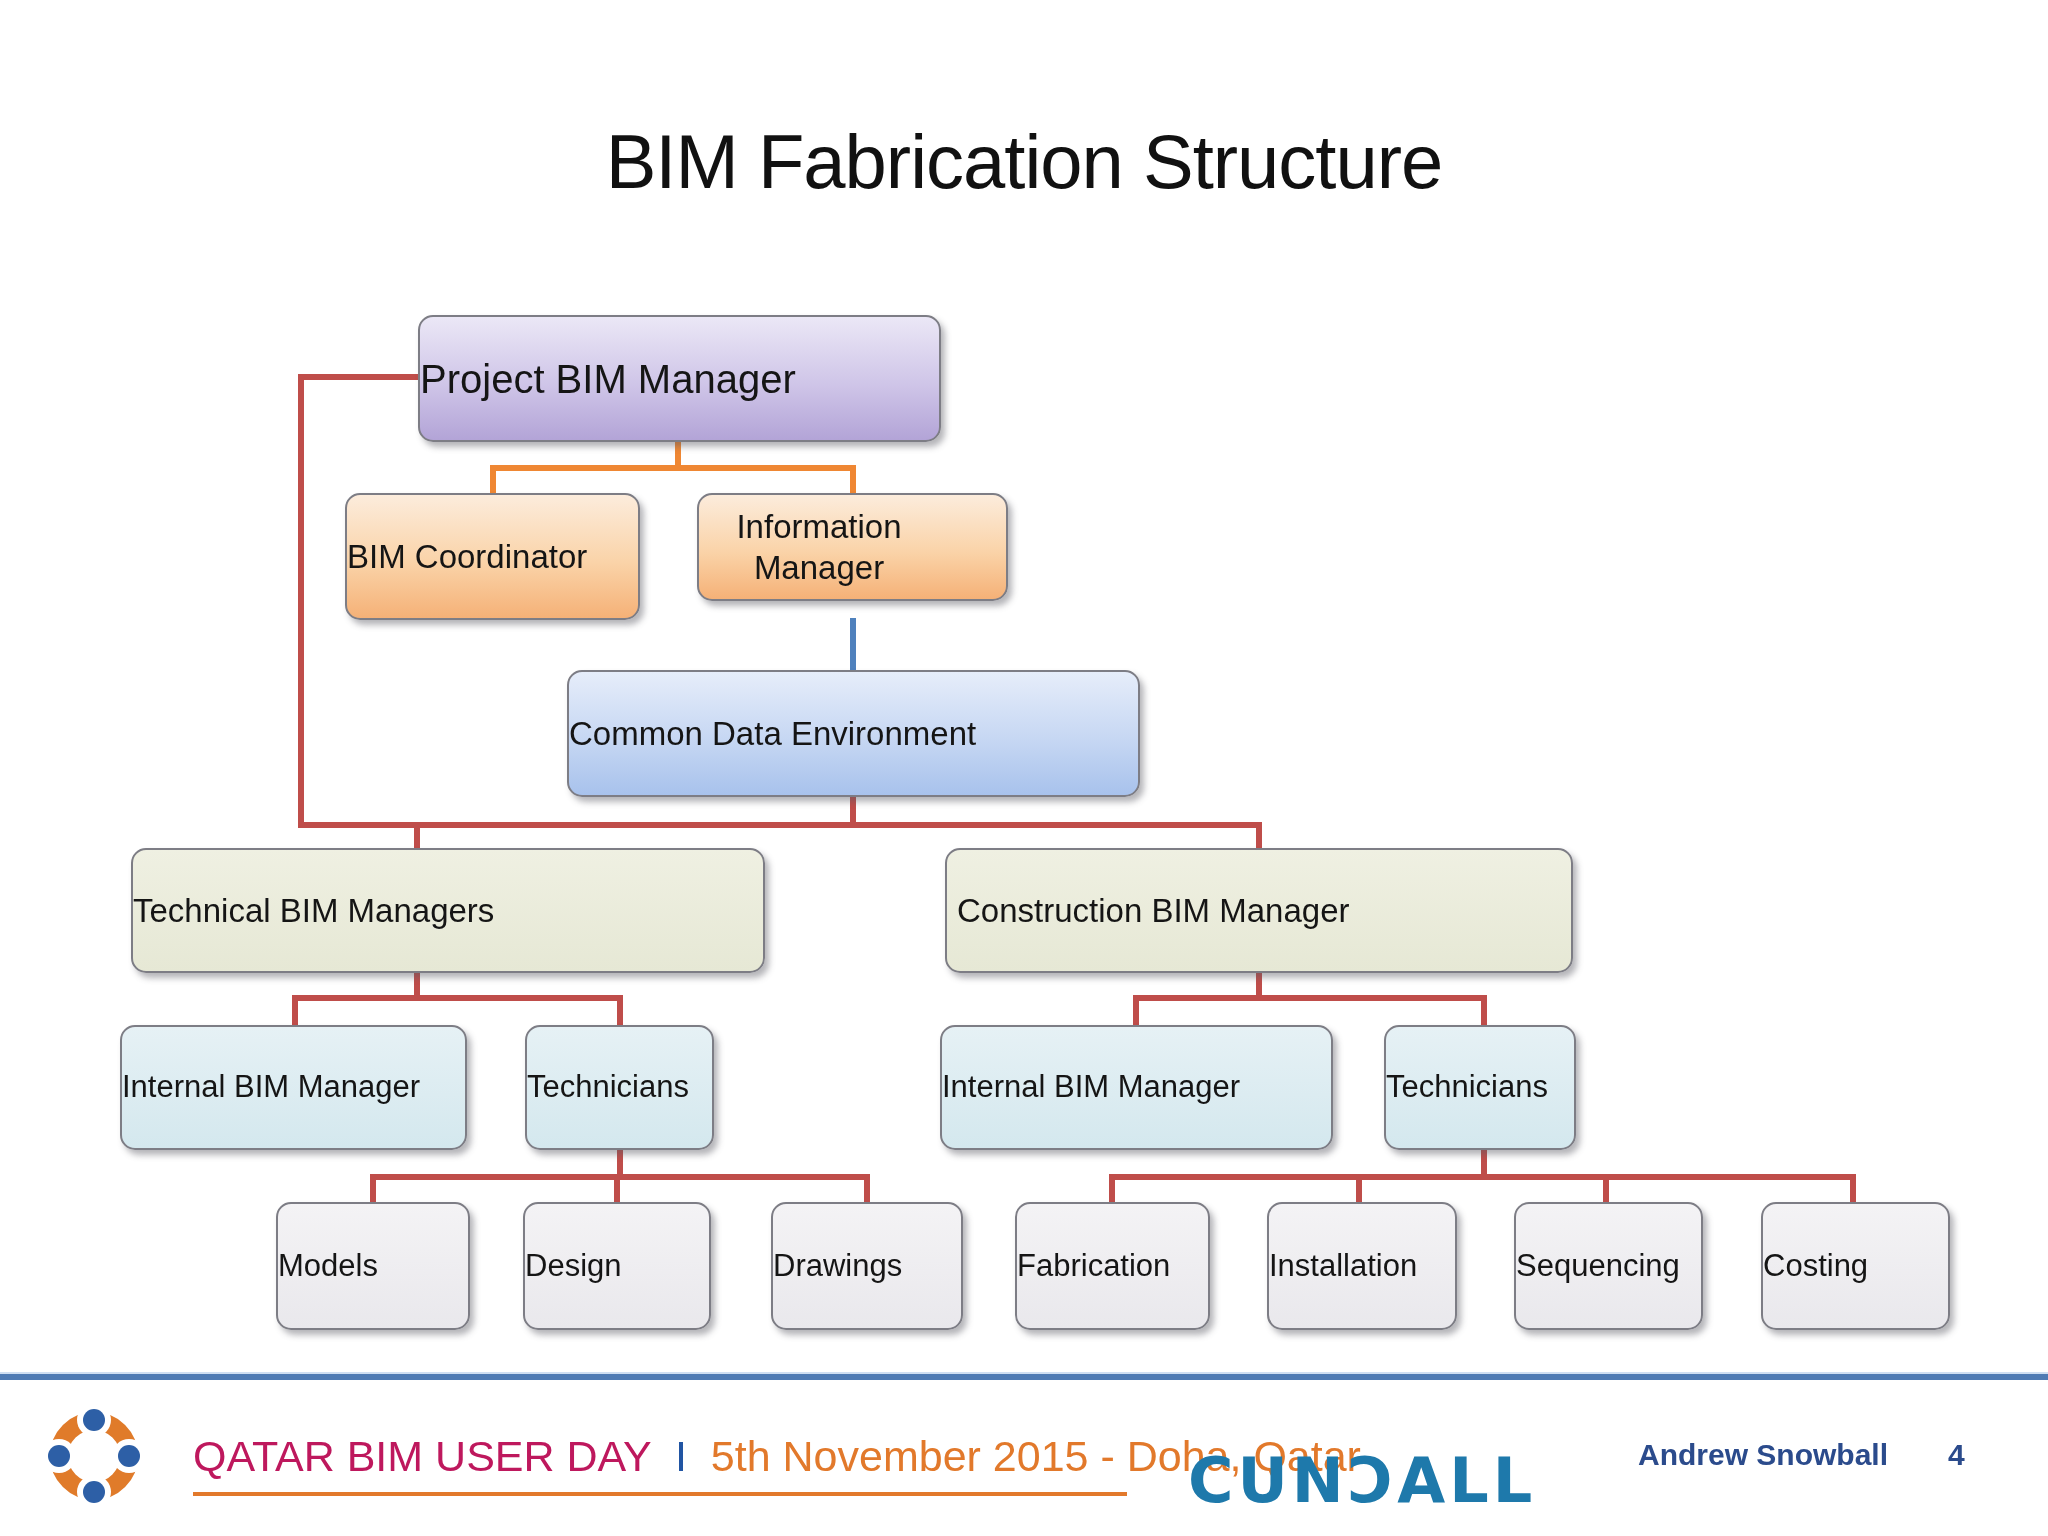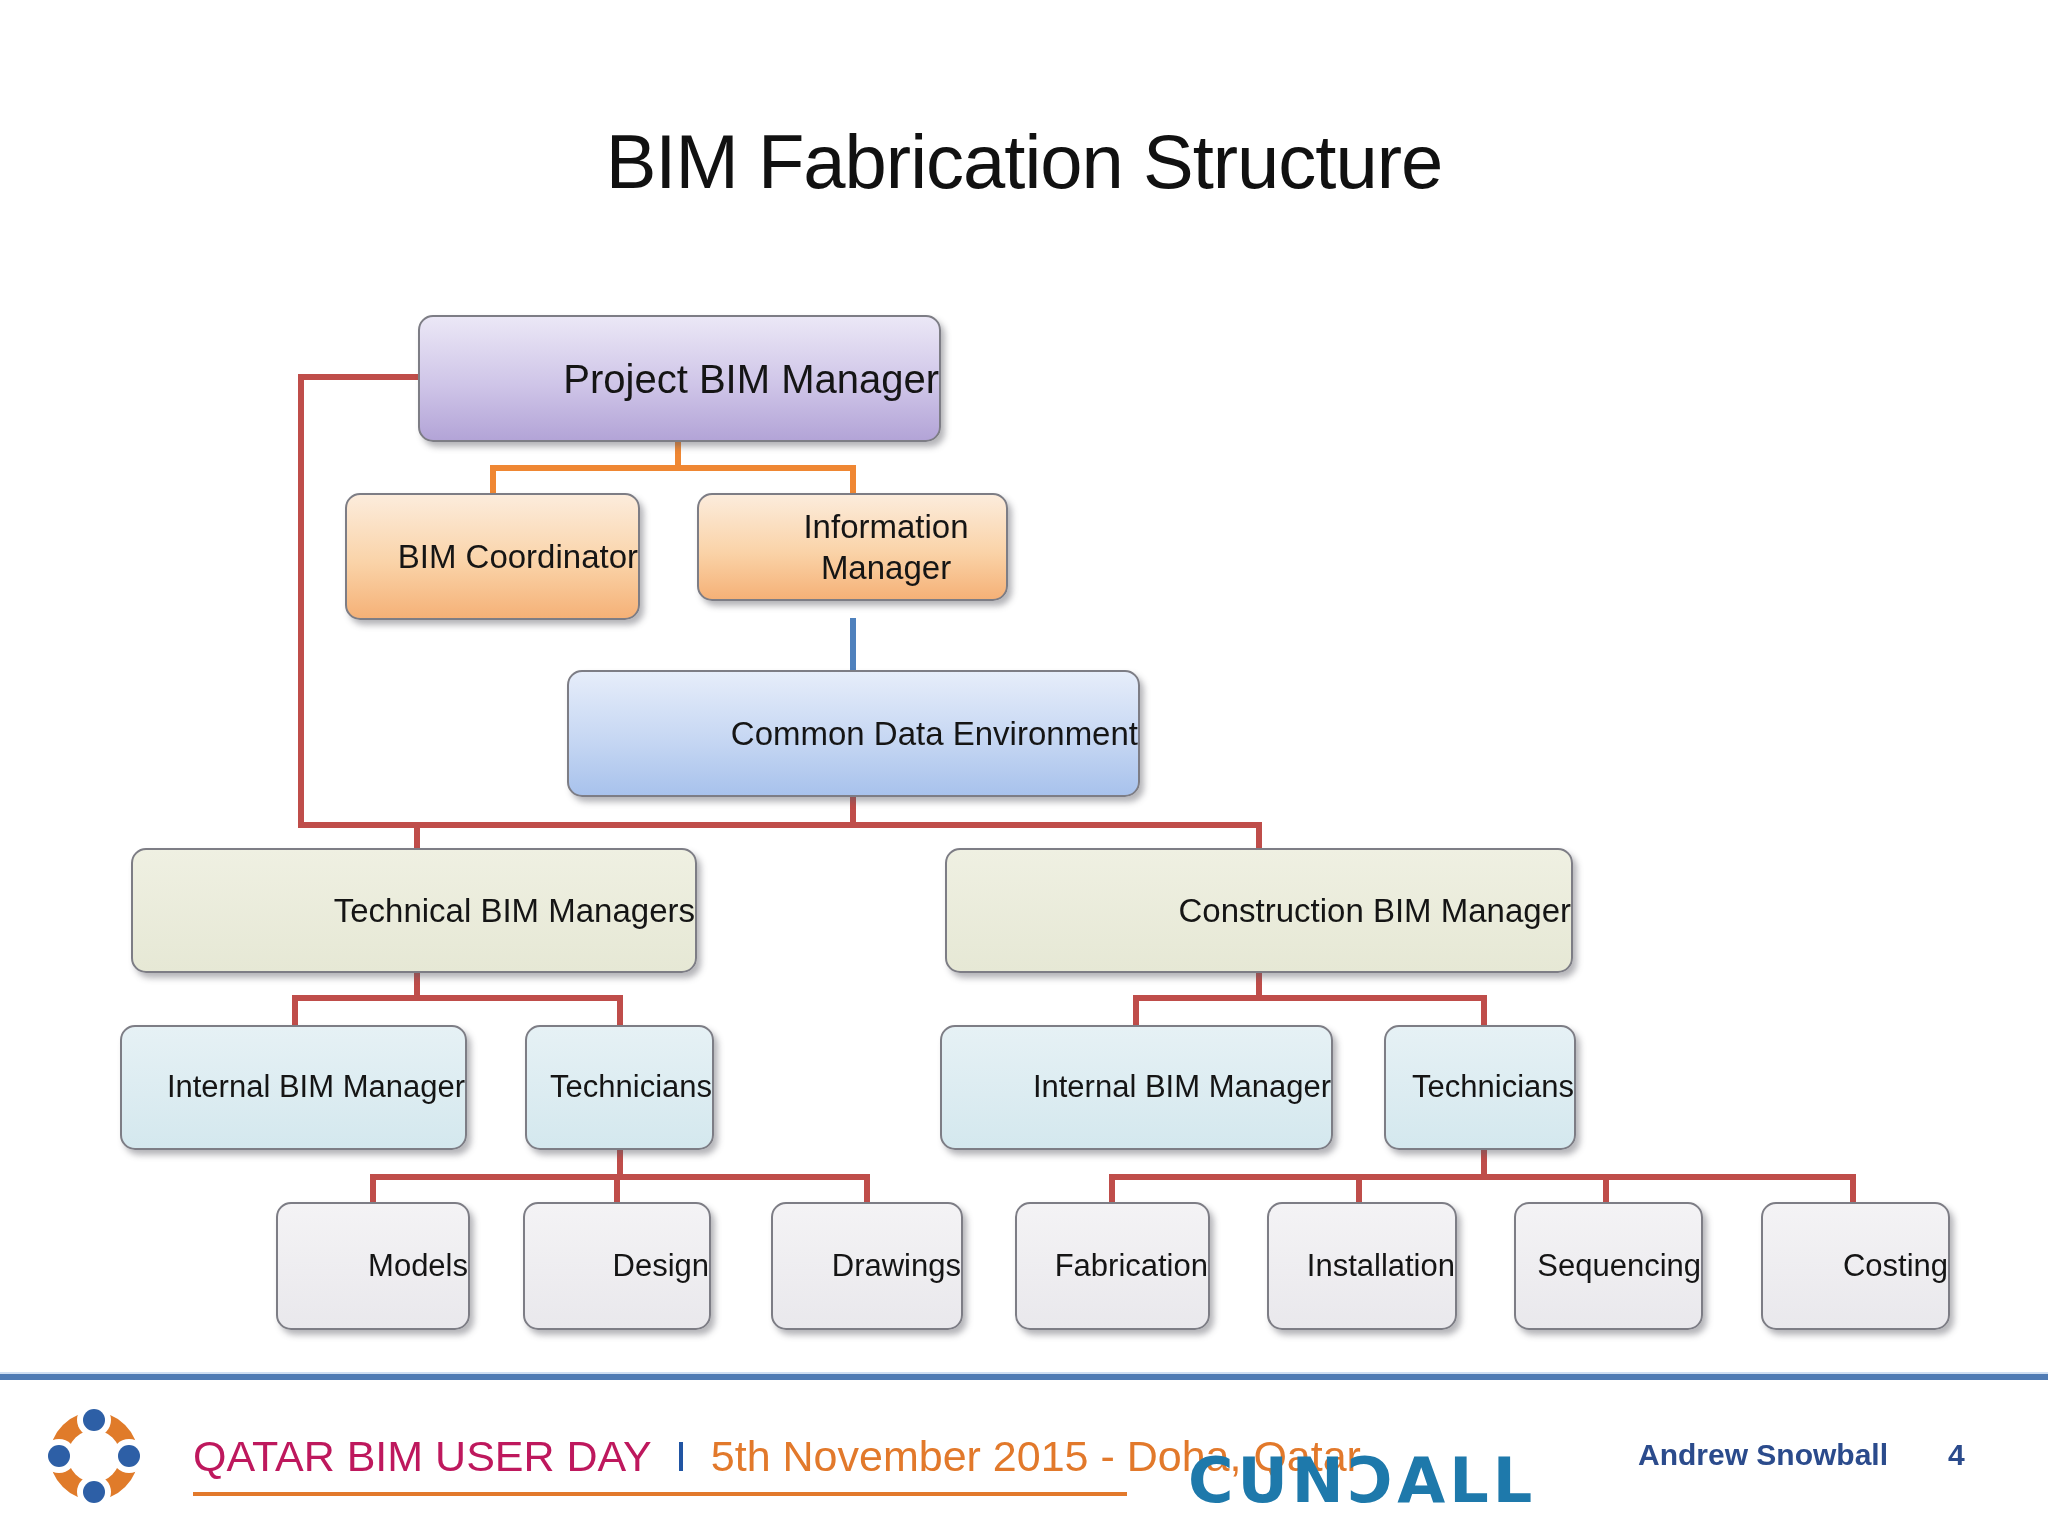--- a/index.html
+++ b/index.html
@@ -27,21 +27,21 @@
   .h{height:6px;}
   .v{width:6px;}
   
   .node{
     position:absolute;
     box-sizing:border-box;
     border:2px solid #7d7d85;
     border-radius:15px;
     display:flex;
     align-items:center;
-    justify-content:flex-end;
+    justify-content:flex-start;
     text-align:center;
     font-size:31px;
     color:#151515;
     box-shadow:4px 5px 6px rgba(90,90,100,0.45);
     line-height:1.25;
   }
   .node.purple{background:linear-gradient(180deg,#ebe7f6 0%,#cfc5e8 55%,#b3a4d7 100%);font-size:40px;}
   .node.orangebox{background:linear-gradient(180deg,#fcecdc 0%,#fad3a8 55%,#f5b177 100%);font-size:33px;}
   .node.bluebox{background:linear-gradient(180deg,#e6edfa 0%,#c6d7f3 55%,#a8c2ec 100%);font-size:33px;}
   .node.green{background:linear-gradient(180deg,#eff0e2 0%,#e6e8d5 100%);font-size:33px;}
@@ -139,21 +139,21 @@
   </div>
   <div class="node orangebox" style="left:345px;top:493px;width:295px;height:127px;">
     <span>BIM Coordinator</span>
   </div>
   <div class="node orangebox" style="left:697px;top:493px;width:311px;height:108px;">
     <span class="wraplimit">Information Manager</span>
   </div>
   <div class="node bluebox" style="left:567px;top:670px;width:573px;height:127px;">
     <span>Common Data Environment</span>
   </div>
-  <div class="node green" style="left:131px;top:848px;width:566px;height:125px;">
+  <div class="node green" style="left:131px;top:848px;width:634px;height:125px;">
     <span>Technical BIM Managers</span>
   </div>
   <div class="node green" style="left:945px;top:848px;width:628px;height:125px;padding-left:10px;">
     <span>Construction BIM Manager</span>
   </div>
   <div class="node cyan" style="left:120px;top:1025px;width:347px;height:125px;">
     <span>Internal BIM Manager</span>
   </div>
   <div class="node cyan" style="left:525px;top:1025px;width:189px;height:125px;">
     <span>Technicians</span>

